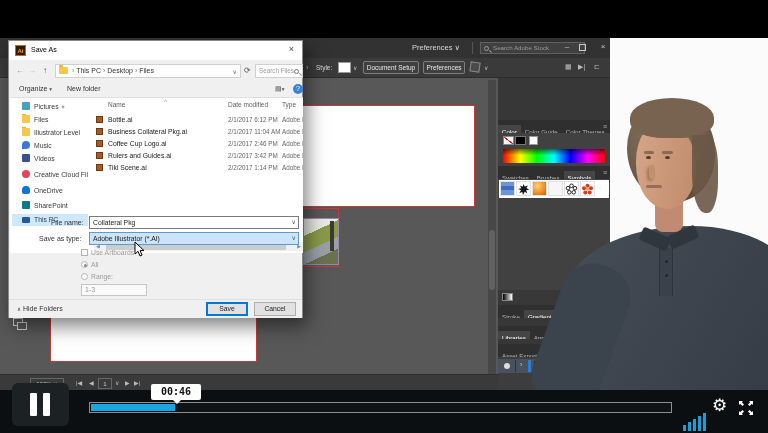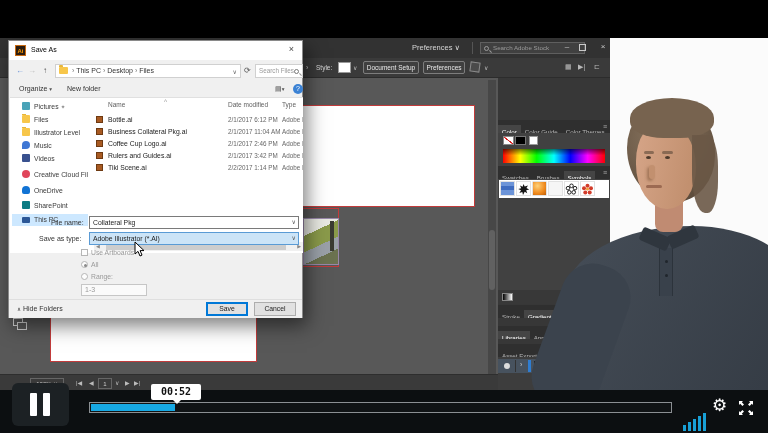--- a/index.html
+++ b/index.html
@@ -353,21 +353,21 @@
   </div>
 
   <div class="vbar"></div>
   <div class="pausepanel">
     <span class="pbarL" style="left:18px;"></span>
     <span class="pbarR" style="left:31px;"></span>
   </div>
   <div class="track">
     <div class="fill" style="width:84px;"></div>
   </div>
-  <div class="tooltip">00:52</div>
+  <div class="tooltip">00:46</div>
   <span class="vol" style="left:683px;height:6px;"></span>
   <span class="vol" style="left:688px;height:9px;"></span>
   <span class="vol" style="left:693px;height:12px;"></span>
   <span class="vol" style="left:698px;height:15px;"></span>
   <span class="vol" style="left:703px;height:18px;"></span>
   <span class="abs" style="left:712px;top:395px;color:#fff;font-size:17px;z-index:10;font-family:'DejaVu Sans',sans-serif;">⚙</span>
   <svg class="abs fsico" style="left:737px;top:399px;z-index:10;" width="18" height="18" viewBox="0 0 18 18">
     <path d="M2 6 L2 2 L6 2 L4.8 3.2 L7 5.4 L5.4 7 L3.2 4.8 Z"></path>
     <path d="M16 6 L16 2 L12 2 L13.2 3.2 L11 5.4 L12.6 7 L14.8 4.8 Z"></path>
     <path d="M2 12 L2 16 L6 16 L4.8 14.8 L7 12.6 L5.4 11 L3.2 13.2 Z"></path>

